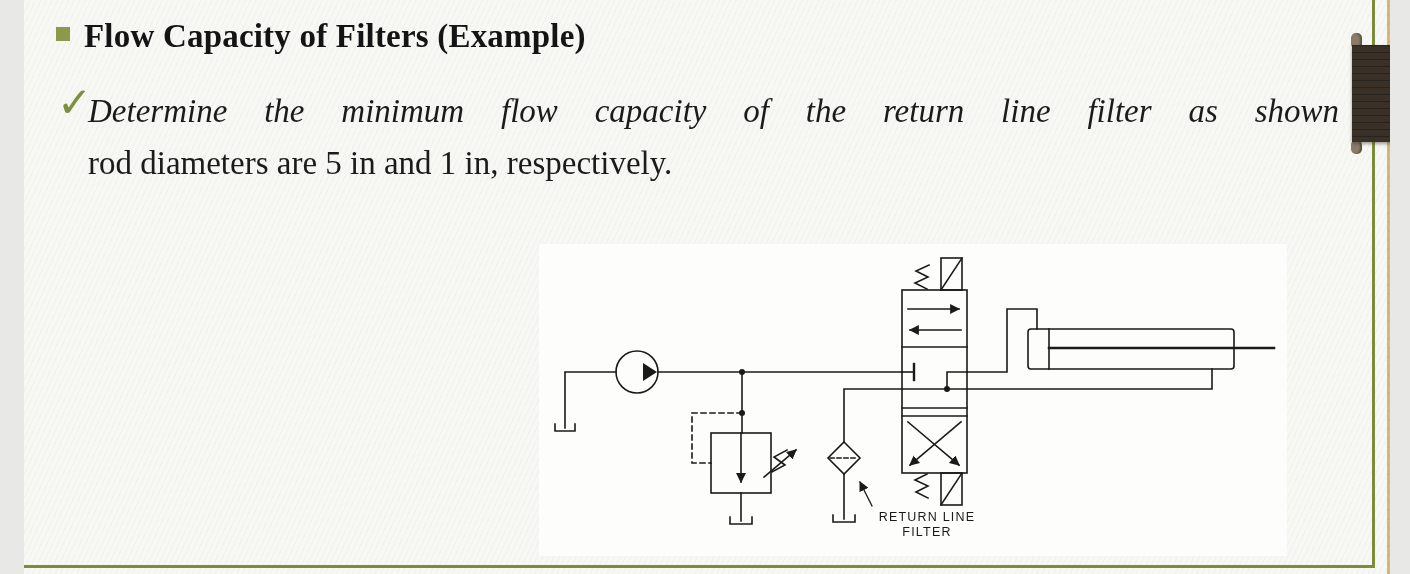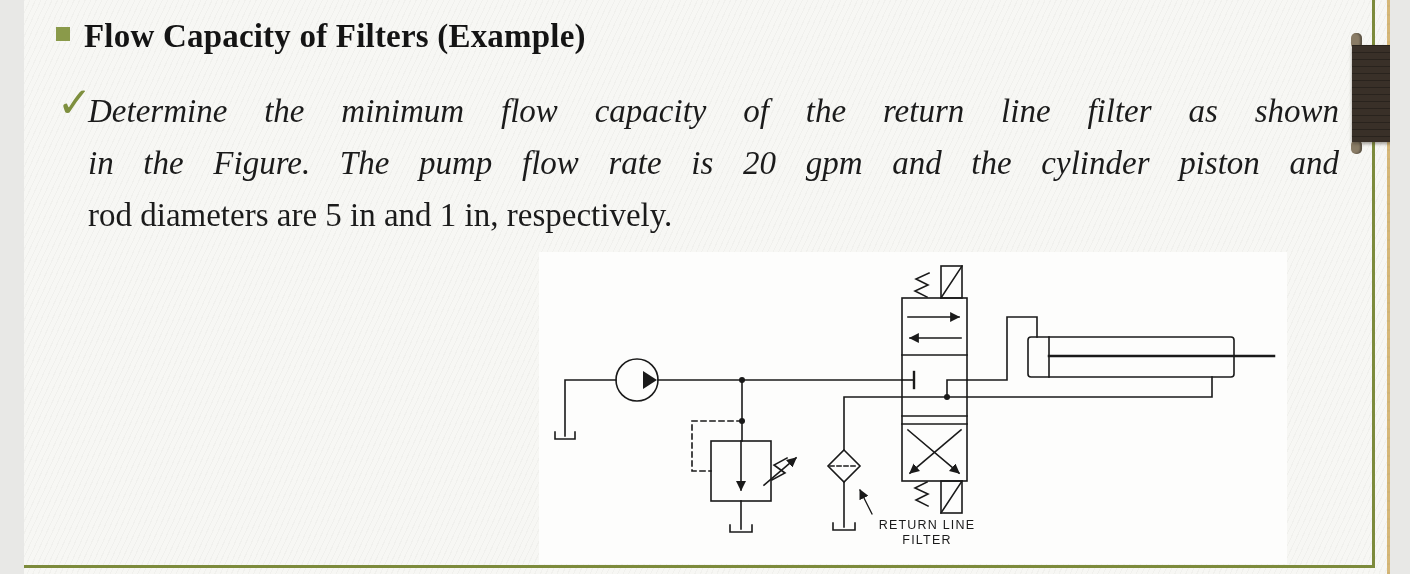--- a/index.html
+++ b/index.html
@@ -33,39 +33,38 @@
     position:absolute; left:60px; top:18px; margin:0;
     font-size:33px; font-weight:bold; letter-spacing:0.2px; color:#141414; white-space:nowrap;
   }
   .check{
     position:absolute; left:33px; top:82px; font-size:42px; line-height:42px;
     color:#7e8f3e; font-family:"DejaVu Sans","Liberation Sans",sans-serif;
   }
   .body-text{position:absolute; left:64px; top:85px; width:1251px; font-size:33px; line-height:52px; color:#1b1b1b;}
   .bline{white-space:normal;}
   .bline.j{text-align:justify; text-align-last:justify;font-style:italic;}
-  .figure-panel{position:absolute; left:515px; top:252px; width:748px; height:312px; background:#fdfdfc; z-index:0;}
+  .figure-panel{position:absolute; left:515px; top:244px; width:748px; height:312px; background:#fdfdfc; z-index:0;}
   .figure-panel svg{display:block;}
   .diagram-label{
     font-family:"Liberation Sans","DejaVu Sans",sans-serif;
     font-size:12.5px; letter-spacing:1.2px; fill:#1a1a1a;
   }
 </style>
 </head>
 <body>
 
 <div class="slide">
 
   <span class="bullet-square"></span>
   <h1 class="title">Flow Capacity of Filters (Example)</h1>
 
   <span class="check">✓</span>
   <div class="body-text">
     <div class="bline j">Determine the minimum flow capacity of the return line filter as shown</div>
-    <div class="bline j">in the Figure. The pump flow rate is 20 gpm and the cylinder piston and</div>
     <div class="bline">rod diameters are 5 in and 1 in, respectively.</div>
   </div>
 
   <div class="figure-panel">
     <svg width="748" height="312" viewBox="0 0 748 312">
       <defs>
         <marker id="ah" viewBox="0 0 9 9" markerWidth="10" markerHeight="10" refX="8" refY="4.5" orient="auto" markerUnits="userSpaceOnUse">
           <path d="M0,0 L9,4.5 L0,9 Z" fill="#1a1a1a"></path>
         </marker>
       </defs>

